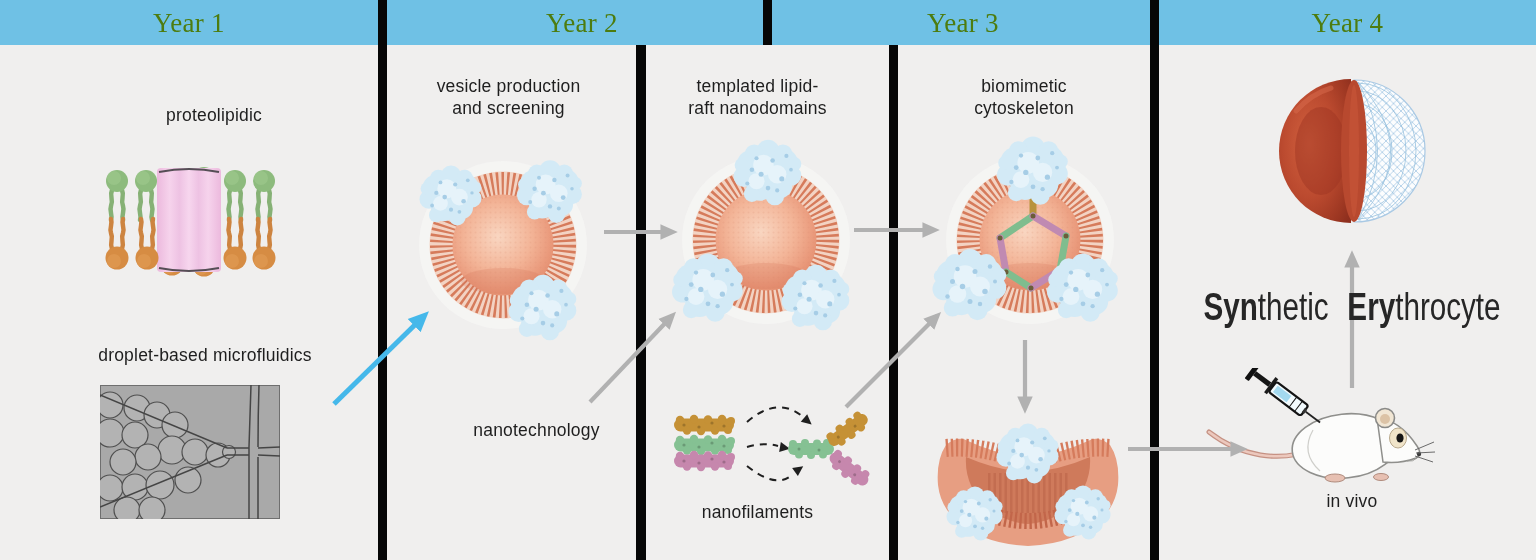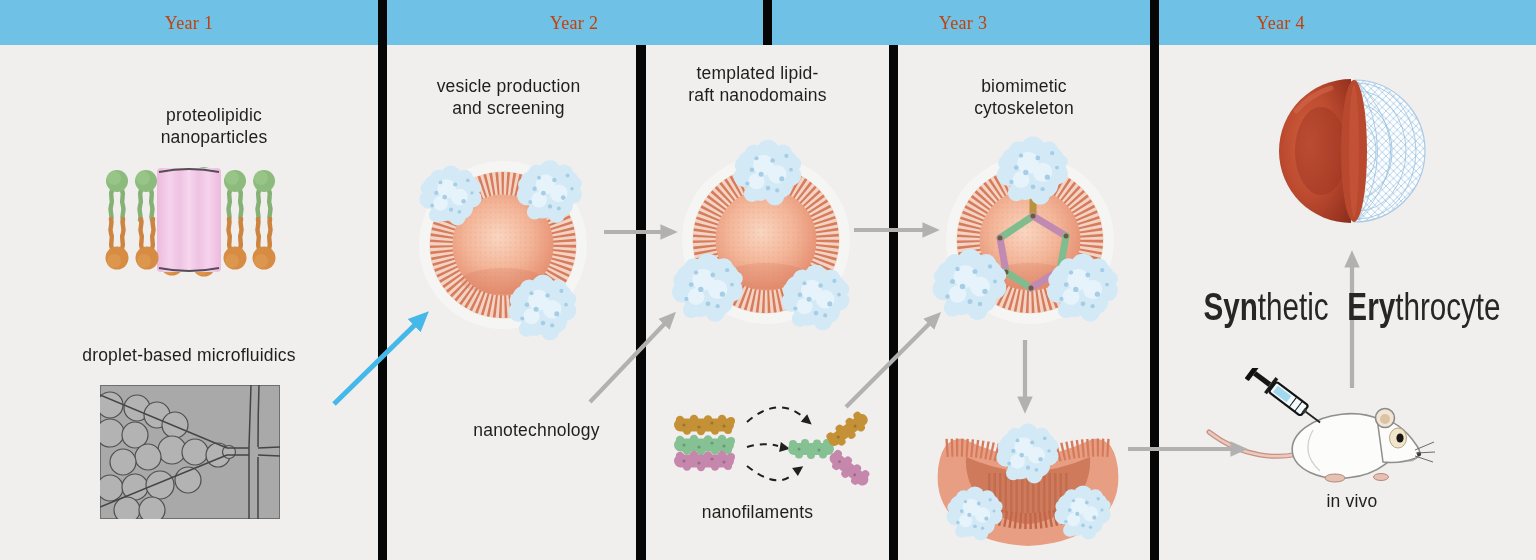--- a/index.html
+++ b/index.html
@@ -1,20 +1,20 @@
 <!DOCTYPE html>
 <html><head>
 <meta charset="utf-8">
 <style>
   html,body{margin:0;padding:0;background:#dcdcdc;}
   .canvas{position:relative;width:1536px;height:560px;overflow:hidden;
           background:#f0efee;font-family:"Liberation Sans",sans-serif;}
   .header{position:absolute;left:0;top:0;width:1536px;height:45px;background:#6fc1e5;z-index:5;}
   .yr{position:absolute;top:0;height:45px;line-height:46px;text-align:center;
-      font-family:"Liberation Serif",serif;font-size:18px;color:#c2410c;z-index:25;letter-spacing:.3px;}
+      font-family:"Liberation Serif",serif;font-size:27px;color:#4d7c0f;z-index:25;letter-spacing:.3px;}
   .bar{position:absolute;width:9px;background:#060606;z-index:20;}
   .abs{position:absolute;z-index:10;}
   .lbl{position:absolute;text-align:center;font-size:17.5px;line-height:22px;color:#1e1e1e;z-index:40;letter-spacing:.2px;}
   .syn-title{position:absolute;left:1168px;top:286px;width:368px;display:flex;justify-content:center;
              gap:24px;z-index:40;transform:scaleX(0.78);transform-origin:center;}
   .syn-title .word{white-space:nowrap;font-size:38px;line-height:42px;color:#262626;}
   .syn-title .bld{font-weight:bold;}
   svg{display:block;}
   .arrow-layer{position:absolute;left:0;top:0;z-index:30;pointer-events:none;}
 </style>
@@ -106,33 +106,32 @@
           <circle cx="0" cy="6" r="4" fill="currentColor"></circle>
         <circle cx="12" cy="5.5" r="4" fill="currentColor"></circle>
         <circle cx="-12" cy="0" r="1.5" fill="#00000033"></circle>
           <circle cx="8" cy="1" r="1.5" fill="#00000033"></circle>
       </g>
     </defs>
   </svg>
 
   <div class="header"></div>
   <div class="yr" style="left:0;width:378px">Year 1</div>
-  <div class="yr" style="left:376px;width:396px">Year 2</div>
+  <div class="yr" style="left:384px;width:396px">Year 2</div>
   <div class="yr" style="left:772px;width:382px">Year 3</div>
-  <div class="yr" style="left:1092px;width:377px">Year 4</div>
+  <div class="yr" style="left:1159px;width:377px">Year 4</div>
 
   <div class="bar" style="left:378px;top:0;height:560px"></div>
   <div class="bar" style="left:636px;top:45px;height:515px;width:10px"></div>
   <div class="bar" style="left:763px;top:0;height:45px"></div>
   <div class="bar" style="left:889px;top:45px;height:515px"></div>
   <div class="bar" style="left:1150px;top:0;height:560px"></div>
 
   <div class="lbl" style="left:0;width:428px;top:104px">
     <div>proteolipidic</div>
-    <div>nanoparticles</div>
   </div>
 
   <svg class="abs" style="left:100px;top:163px" width="185" height="115" viewBox="0 0 185 115">
     <defs>
       <linearGradient id="pinkG" x1="0" y1="0" x2="1" y2="0">
         <stop offset="0" stop-color="#ecb9dd"></stop>
           <stop offset="0.2" stop-color="#f6d3ec"></stop>
         <stop offset="0.35" stop-color="#eec2e3"></stop>
           <stop offset="0.5" stop-color="#f7d6ee"></stop>
         <stop offset="0.65" stop-color="#eec2e3"></stop>
@@ -162,21 +161,21 @@
     <use href="#gLip" transform="translate(17,18)"></use>
       <use href="#gLip" transform="translate(46,18)"></use>
     <use href="#gLip" transform="translate(135,18)"></use>
       <use href="#gLip" transform="translate(164,18)"></use>
     <use href="#oLip" transform="translate(17,95)"></use>
       <use href="#oLip" transform="translate(47,95)"></use>
     <use href="#oLip" transform="translate(135,95)"></use>
       <use href="#oLip" transform="translate(164,95)"></use>
   </svg>
 
-  <div class="lbl" style="left:0;width:378px;top:344px">droplet-based microfluidics</div>
+  <div class="lbl" style="left:16px;width:378px;top:344px">droplet-based microfluidics</div>
 
   <svg class="abs" style="left:100px;top:385px" width="180" height="134" viewBox="0 0 180 134">
     <rect x="0" y="0" width="180" height="134" fill="#a9a9a9" stroke="#6f6f6f" stroke-width="2"></rect>
     <g fill="#b3b3b3" stroke="#4f4f4f" stroke-width="1.2">
       <circle cx="10" cy="20" r="13"></circle>
         <circle cx="37" cy="23" r="13"></circle>
         <circle cx="57" cy="30" r="13"></circle>
       <circle cx="75" cy="40" r="13"></circle>
         <circle cx="10" cy="48" r="14"></circle>
         <circle cx="35" cy="50" r="13"></circle>
@@ -213,21 +212,21 @@
 
   <svg class="abs" style="left:393px;top:135px" width="220" height="220" viewBox="0 0 220 220">
     <use href="#vesicleBase" transform="translate(110,110)"></use>
     <use href="#blob" transform="translate(58,60) scale(1.05)"></use>
     <use href="#blob" transform="translate(157,56) scale(1.1)"></use>
     <use href="#blob" transform="translate(150,172) scale(1.15)"></use>
   </svg>
 
   <div class="lbl" style="left:387px;width:299px;top:419px">nanotechnology</div>
 
-  <div class="lbl" style="left:636px;width:243px;top:62px">
+  <div class="lbl" style="left:636px;width:243px;top:75px">
     <div>templated lipid-</div>
     <div>raft nanodomains</div>
   </div>
 
   <svg class="abs" style="left:656px;top:130px" width="220" height="220" viewBox="0 0 220 220">
     <use href="#vesicleBase" transform="translate(110,110)"></use>
     <use href="#blob" transform="translate(112,42) scale(1.15)"></use>
     <use href="#blob" transform="translate(52,157) scale(1.2)"></use>
     <use href="#blob" transform="translate(160,167) scale(1.15)"></use>
   </svg>

